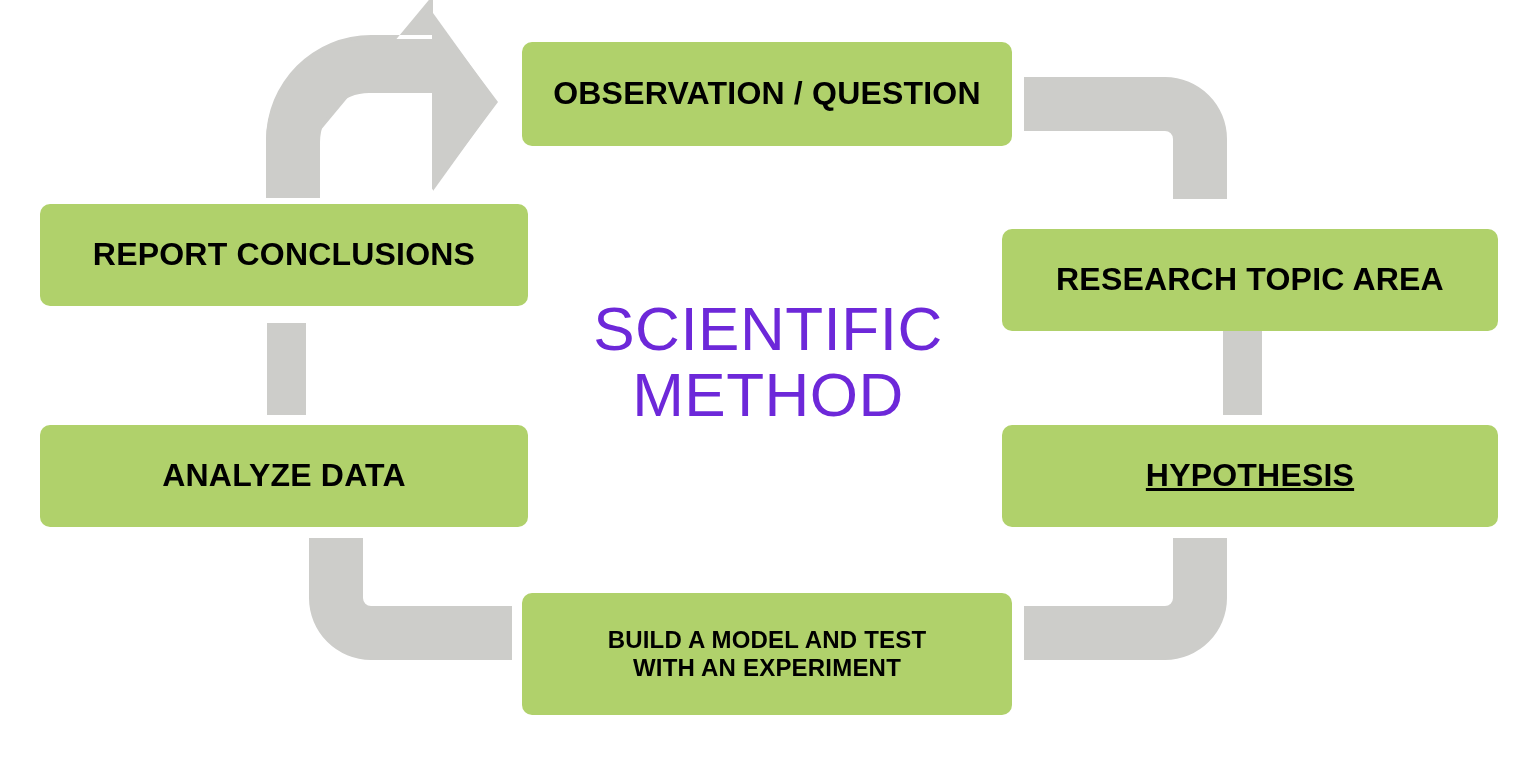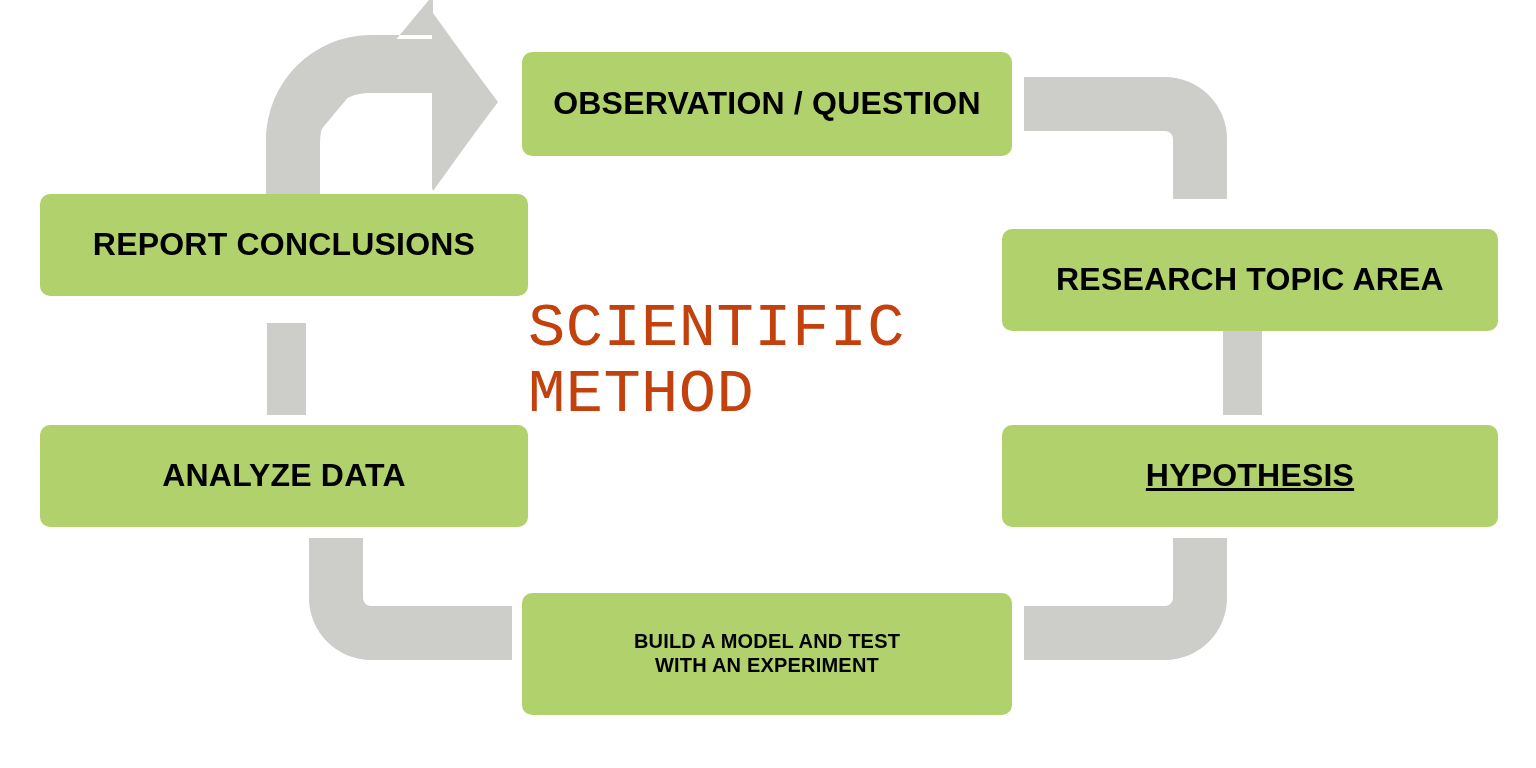--- a/index.html
+++ b/index.html
@@ -40,21 +40,21 @@
     z-index: 3;
   }
   .node-label {
     display: block;
     width: 100%;
     line-height: 1.18;
     white-space: pre-line;
   }
   #node-observation {
     left: 522px;
-    top: 52px;
+    top: 42px;
     width: 490px;
     height: 104px;
     font-size: 32px;
   }
   #node-research {
     left: 1002px;
     top: 229px;
     width: 496px;
     height: 102px;
     font-size: 32px;
@@ -65,43 +65,44 @@
     width: 496px;
     height: 102px;
     font-size: 32px;
     text-decoration: underline;
   }
   #node-build {
     left: 522px;
     top: 593px;
     width: 490px;
     height: 122px;
-    font-size: 20px;
+    font-size: 24px;
   }
   #node-analyze {
     left: 40px;
     top: 425px;
     width: 488px;
     height: 102px;
     font-size: 32px;
   }
   #node-report {
     left: 40px;
-    top: 194px;
+    top: 204px;
     width: 488px;
     height: 102px;
     font-size: 32px;
   }
   #center-title {
     position: absolute;
     left: 528px;
     top: 296px;
     width: 480px;
-    font-family: Liberation Mono, monospace;
-    color: #c2410c;
+    text-align: center;
+    font-family: Liberation Sans, sans-serif;
+    color: #6d28d9;
     font-size: 62px;
     line-height: 1.06;
     letter-spacing: 0.5px;
     z-index: 2;
     white-space: pre-line;
   }
 </style>
 </head>
 <body>
 

